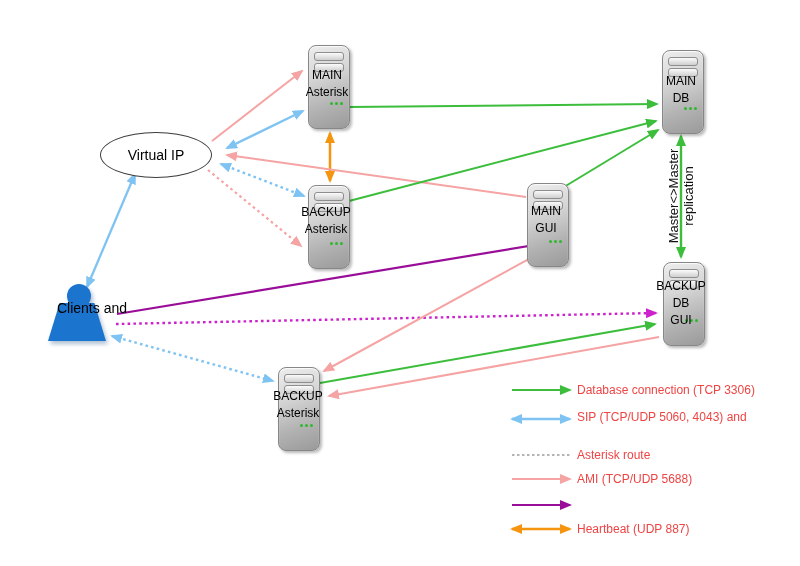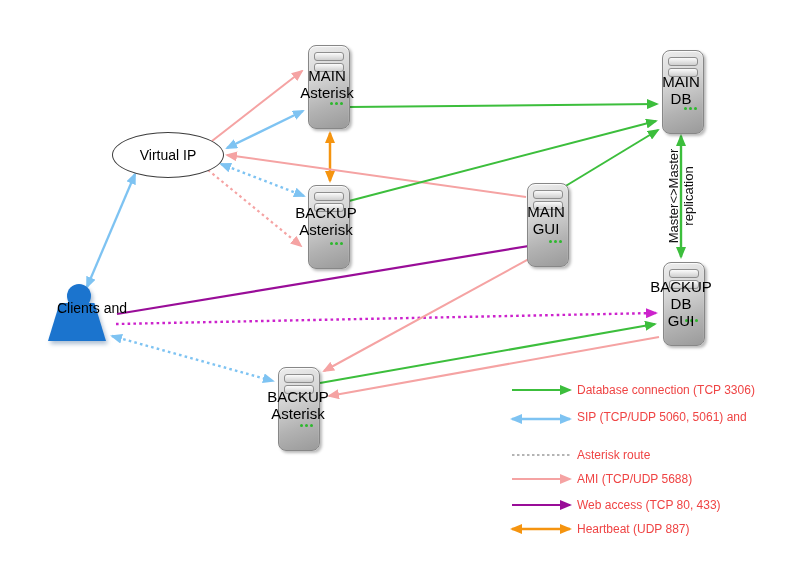--- a/index.html
+++ b/index.html
@@ -15,24 +15,24 @@
     border:1px solid #878787;
     box-shadow:2px 2px 3px rgba(0,0,0,.28), inset 0 1px 1px rgba(255,255,255,.85);
   }
   .slot{position:absolute;left:5px;right:5px;height:7px;border-radius:3px;
     border:1px solid #8e8e8e;background:linear-gradient(180deg,#fbfbfb,#cfcfcf);}
   .slot.s1{top:6px}.slot.s2{top:17px}
   .leds{position:absolute;bottom:23px;right:6px;display:flex;gap:2px;}
   .led{width:3px;height:3px;border-radius:50%;background:#2db82d;}
   
   .nodelabel{position:absolute;width:130px;text-align:center;z-index:5;
-    font-size:15px;line-height:17px;color:#000;}
+    font-size:12px;line-height:17px;color:#000;}
   .nodelabel.big{font-size:14px;line-height:18px;}
   
-  .ellipse{position:absolute;left:112px;top:132px;width:110px;height:44px;
+  .ellipse{position:absolute;left:100px;top:132px;width:110px;height:44px;
     border:1.4px solid #3c3c3c;border-radius:50%;background:#fff;z-index:3;
     display:flex;align-items:center;justify-content:center;font-size:14px;color:#000;}
   
   .person{position:absolute;left:48px;top:284px;width:60px;height:58px;z-index:2;
     filter:drop-shadow(2px 3px 2px rgba(110,140,175,.55));}
   .person .head{position:absolute;left:19px;top:0;width:24px;height:24px;
     border-radius:50%;background:#1b74ce;}
   .person .torso{position:absolute;left:0;top:19px;width:58px;height:38px;
     background:#1b74ce;clip-path:polygon(20% 0%,80% 0%,100% 100%,0% 100%);}
   
@@ -192,28 +192,25 @@
 
   <div class="repl">
     <div>Master&lt;&gt;Master</div>
     <div>replication</div>
   </div>
 
   <div class="legend-label" style="top:383px">
     <div>Database connection (TCP 3306)</div>
   </div>
   <div class="legend-label" style="top:410px">
-    <div>SIP (TCP/UDP 5060, 5061) and</div>
+    <div>SIP (TCP/UDP 5060, 4043) and</div>
   </div>
   <div class="legend-label" style="top:448px">
     <div>Asterisk route</div>
   </div>
   <div class="legend-label" style="top:472px">
     <div>AMI (TCP/UDP 5688)</div>
   </div>
-  <div class="legend-label" style="top:498px">
-    <div>Web access (TCP 80, 433)</div>
-  </div>
   <div class="legend-label" style="top:522px">
     <div>Heartbeat (UDP 887)</div>
   </div>
 
 </div>
 
 </body></html>

